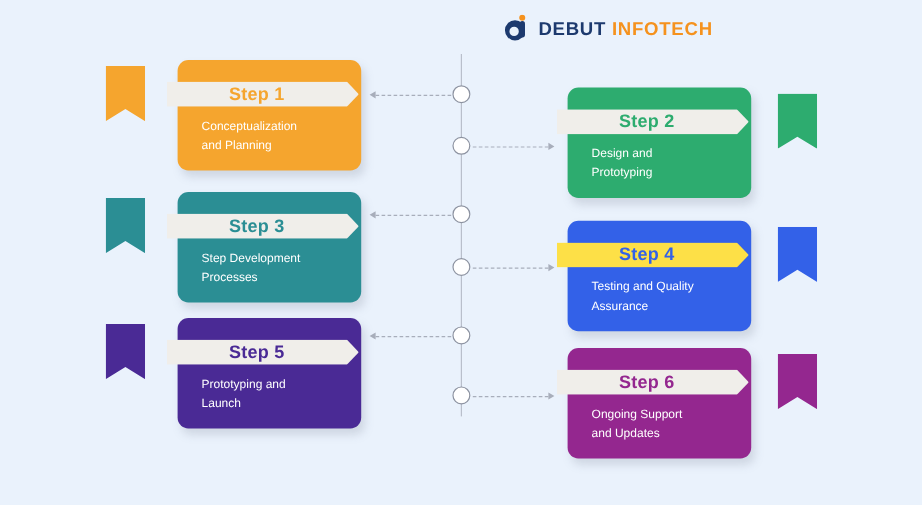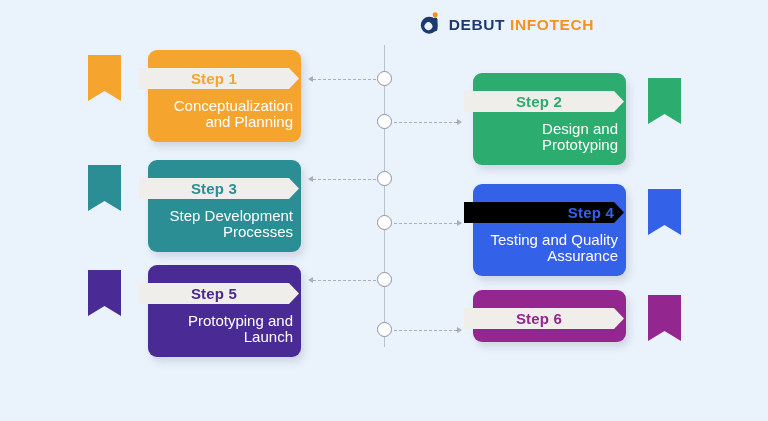--- a/index.html
+++ b/index.html
@@ -130,25 +130,25 @@
   }
   .ribbon-label {
     font-size: 15px;
     font-weight: bold;
     letter-spacing: 0.2px;
     line-height: 1;
     white-space: nowrap;
   }
   .card-desc {
     margin-top: 9px;
-    padding: 0 8px;
+    padding: 0 20px;
     color: #ffffff;
-    font-size: 15px;
+    font-size: 10px;
     line-height: 15.5px;
-    text-align: right;
+    text-align: left;
     white-space: pre-line;
   }
 </style>
 </head>
 <body>
 
 <div id="stage">
 
   <div class="logo">
     <span class="logo-mark">
@@ -217,35 +217,37 @@
       <div class="bookmark" style="background: rgb(43, 142, 148); top: 165px; left: 88px;"></div>
       <div class="card" style="background: rgb(43, 142, 148); top: 160px; left: 148px;">
         <div class="ribbon" style="background: rgb(240, 238, 234);">
           <span class="ribbon-label" style="color: rgb(43, 142, 148);">Step 3</span>
         </div>
         <div class="card-desc">Step Development
 Processes</div>
       </div>
       <div class="bookmark" style="background: rgb(51, 97, 232); top: 189px; left: 648px;"></div>
       <div class="card" style="background: rgb(51, 97, 232); top: 184px; left: 473px;">
-        <div class="ribbon" style="background: #000000; justify-content: flex-end;">
+        <div class="ribbon" style="background: #fde047;">
           <span class="ribbon-label" style="color: rgb(51, 97, 232);">Step 4</span>
         </div>
         <div class="card-desc">Testing and Quality
 Assurance</div>
       </div>
       <div class="bookmark" style="background: rgb(74, 42, 149); top: 270px; left: 88px;"></div>
       <div class="card" style="background: rgb(74, 42, 149); top: 265px; left: 148px;">
         <div class="ribbon" style="background: rgb(240, 238, 234);">
           <span class="ribbon-label" style="color: rgb(74, 42, 149);">Step 5</span>
         </div>
         <div class="card-desc">Prototyping and
 Launch</div>
       </div>
       <div class="bookmark" style="background: rgb(148, 39, 143); top: 295px; left: 648px;"></div>
       <div class="card" style="background: rgb(148, 39, 143); top: 290px; left: 473px;">
         <div class="ribbon" style="background: rgb(240, 238, 234);">
           <span class="ribbon-label" style="color: rgb(148, 39, 143);">Step 6</span>
         </div>
+        <div class="card-desc">Ongoing Support
+and Updates</div>
       </div>
     </div>
 
 </div>
 
 </body></html>

